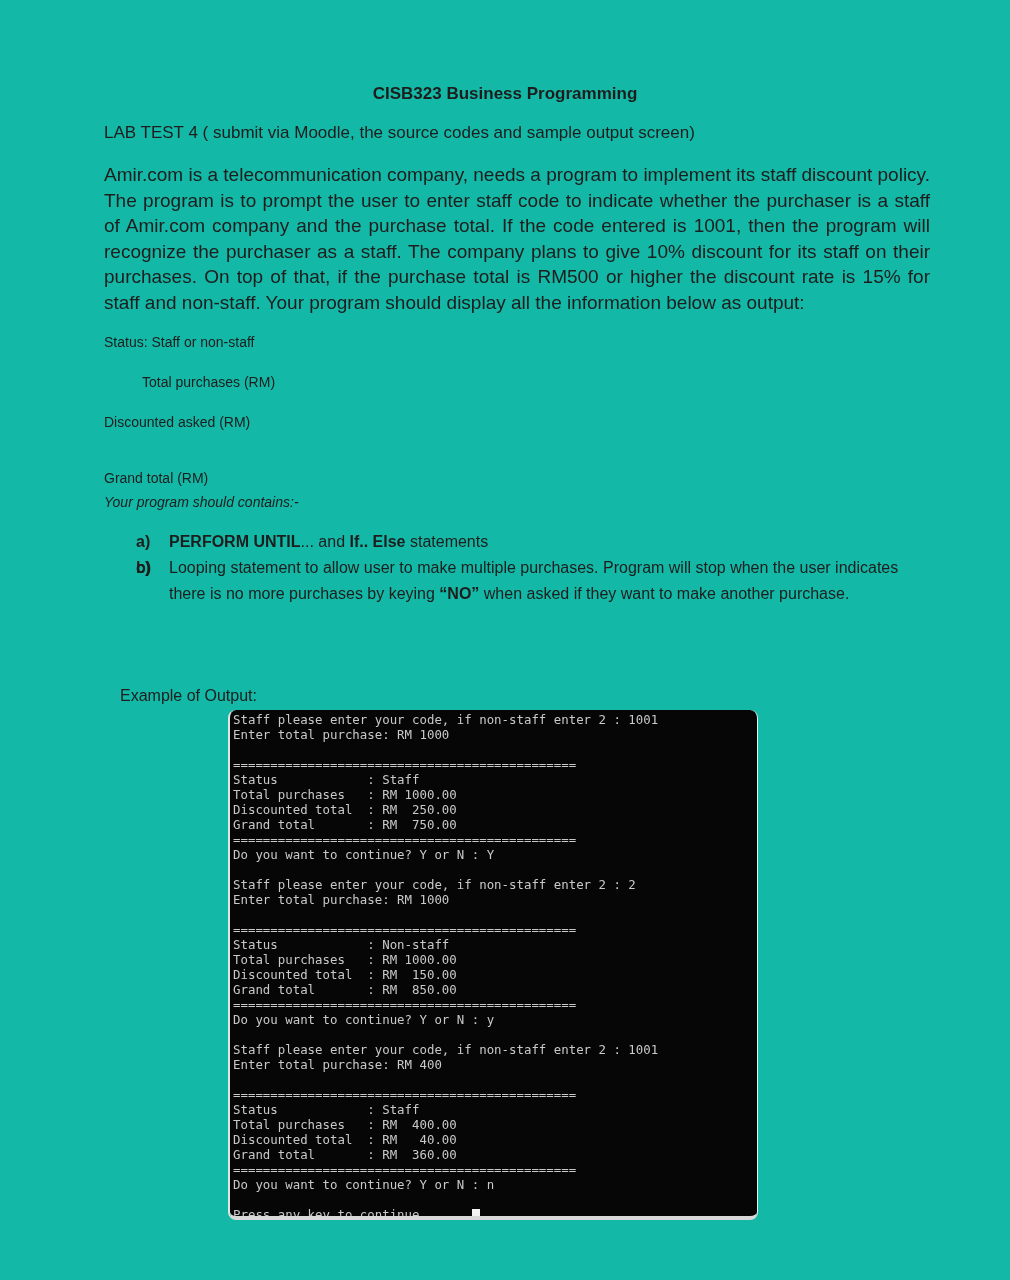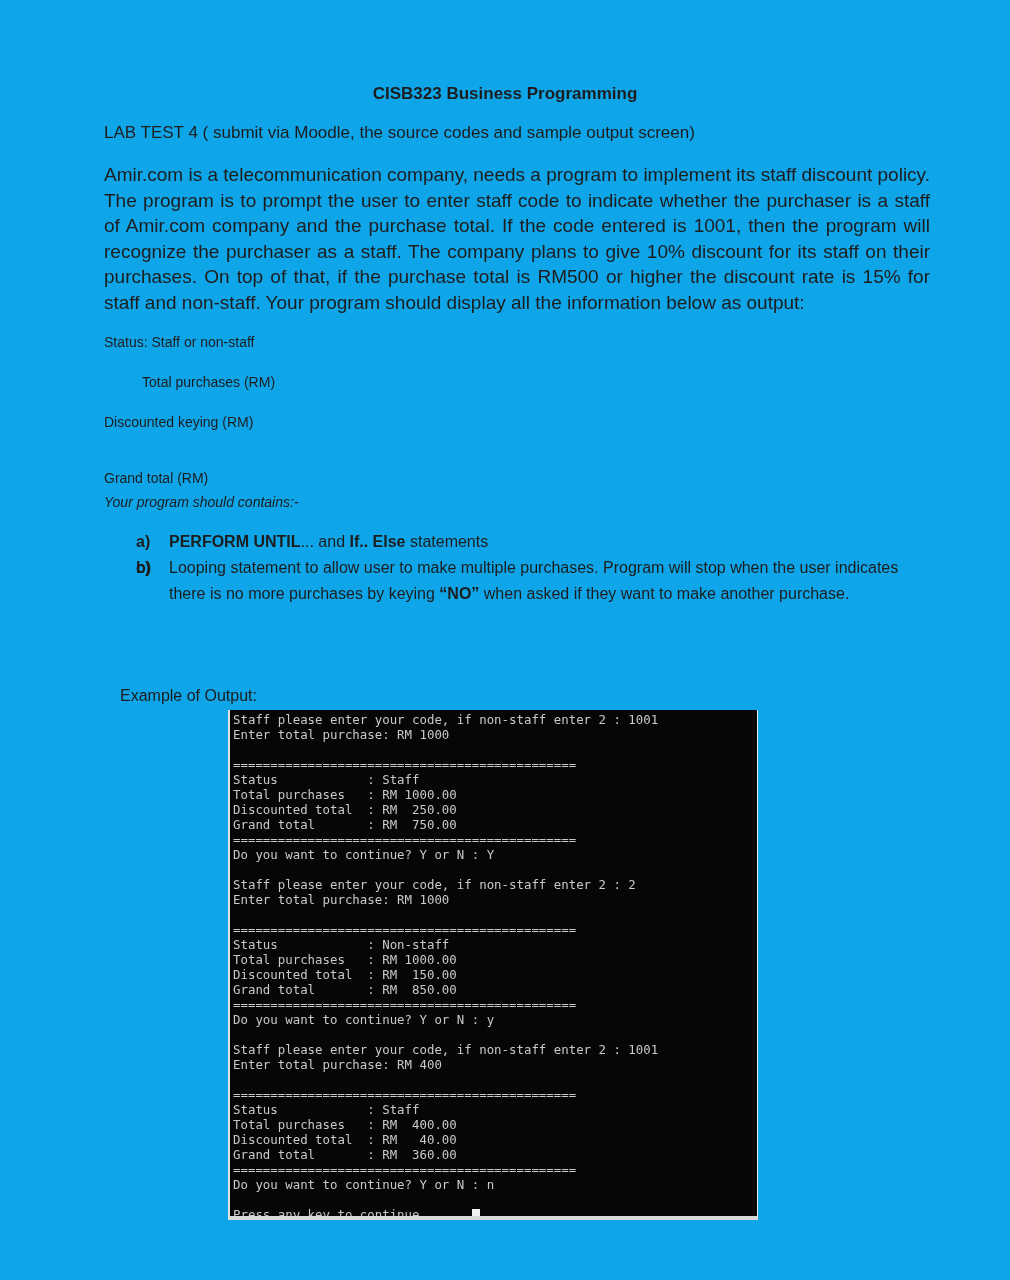--- a/index.html
+++ b/index.html
@@ -1,17 +1,17 @@
 <!DOCTYPE html>
 <html><head>
 <meta charset="utf-8">
 <style>
   html, body { margin:0; padding:0; background:#ffffff; }
   .page {
-    position:relative; width:1010px; height:1280px; background:#0ea5e9;
+    position:relative; width:1010px; height:1280px; background:#14b8a6;
     font-family:"Liberation Sans", sans-serif; color:#1d1d1d; overflow:hidden;
   }
   .course-title {
     position:absolute; top:84px; left:0; width:100%; text-align:center;
     font-size:17px; font-weight:700; margin:0;
   }
   .lab-heading {
     position:absolute; top:123px; left:104px; width:830px;
     font-size:17px; font-weight:400; margin:0;
   }
@@ -52,42 +52,42 @@
 <div class="page">
 
   <h1 class="course-title">CISB323 Business Programming</h1>
 
   <h2 class="lab-heading">LAB TEST 4 ( submit via Moodle, the source codes and sample output screen)</h2>
 
   <p class="intro">Amir.com is a telecommunication company, needs a program to implement its staff discount policy. The program is to prompt the user to enter staff code to indicate whether the purchaser is a staff of Amir.com company and the purchase total. If the code entered is 1001, then the program will recognize the purchaser as a staff. The company plans to give 10% discount for its staff on their purchases. On top of that, if the purchase total is RM500 or higher the discount rate is 15% for staff and non-staff. Your program should display all the information below as output:</p>
 
   <p class="field f-status">Status: Staff or non-staff</p>
   <p class="field f-total">Total purchases (RM)</p>
-  <p class="field f-discounted">Discounted keying (RM)</p>
+  <p class="field f-discounted">Discounted asked (RM)</p>
   <p class="field f-grand">Grand total (RM)</p>
 
   <p class="field f-contains">Your program should contains:-</p>
 
   <ol class="reqs">
     <li class="req">
       <span class="marker">a)</span>
       <span><b>PERFORM UNTIL</b><span>... and </span><b>If.. Else</b><span> statements</span></span>
     </li>
     <li class="req">
       <span class="marker">b)</span>
     </li>
     <li class="req">
       <span class="marker">c)</span>
       <span><span>Looping statement to allow user to make multiple purchases. Program will stop when the user indicates there is no more purchases by keying </span><b>“NO”</b><span> when asked if they want to make another purchase.</span></span>
     </li>
   </ol>
 
   <p class="example-label">Example of Output:</p>
 
-  <pre class="terminal" style="background: rgb(6, 6, 6); color: rgb(201, 201, 201);"><span id="console-text">Staff please enter your code, if non-staff enter 2 : 1001
+  <pre class="terminal" style="background: rgb(6, 6, 6); color: rgb(201, 201, 201); border-radius: 8px;"><span id="console-text">Staff please enter your code, if non-staff enter 2 : 1001
 Enter total purchase: RM 1000
 
 ==============================================
 Status            : Staff
 Total purchases   : RM 1000.00
 Discounted total  : RM  250.00
 Grand total       : RM  750.00
 ==============================================
 Do you want to continue? Y or N : Y
 

